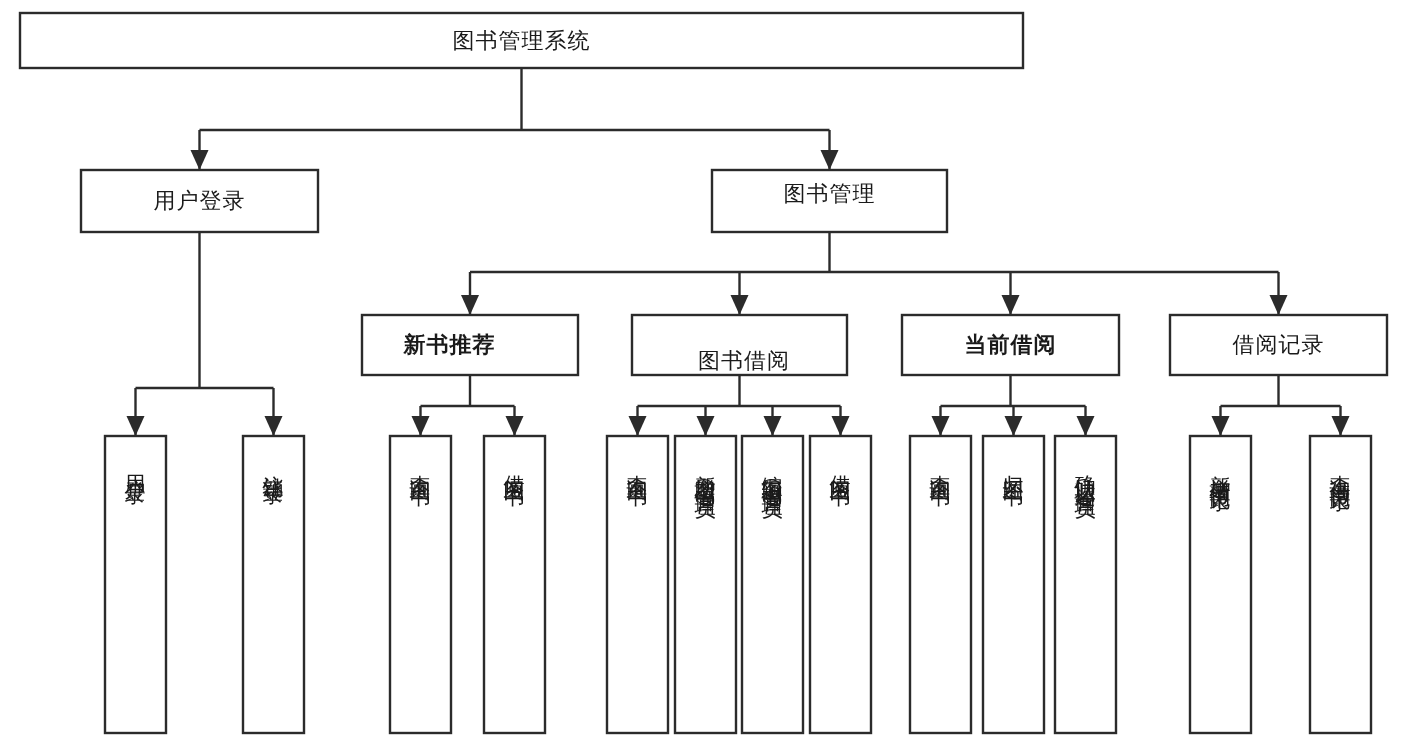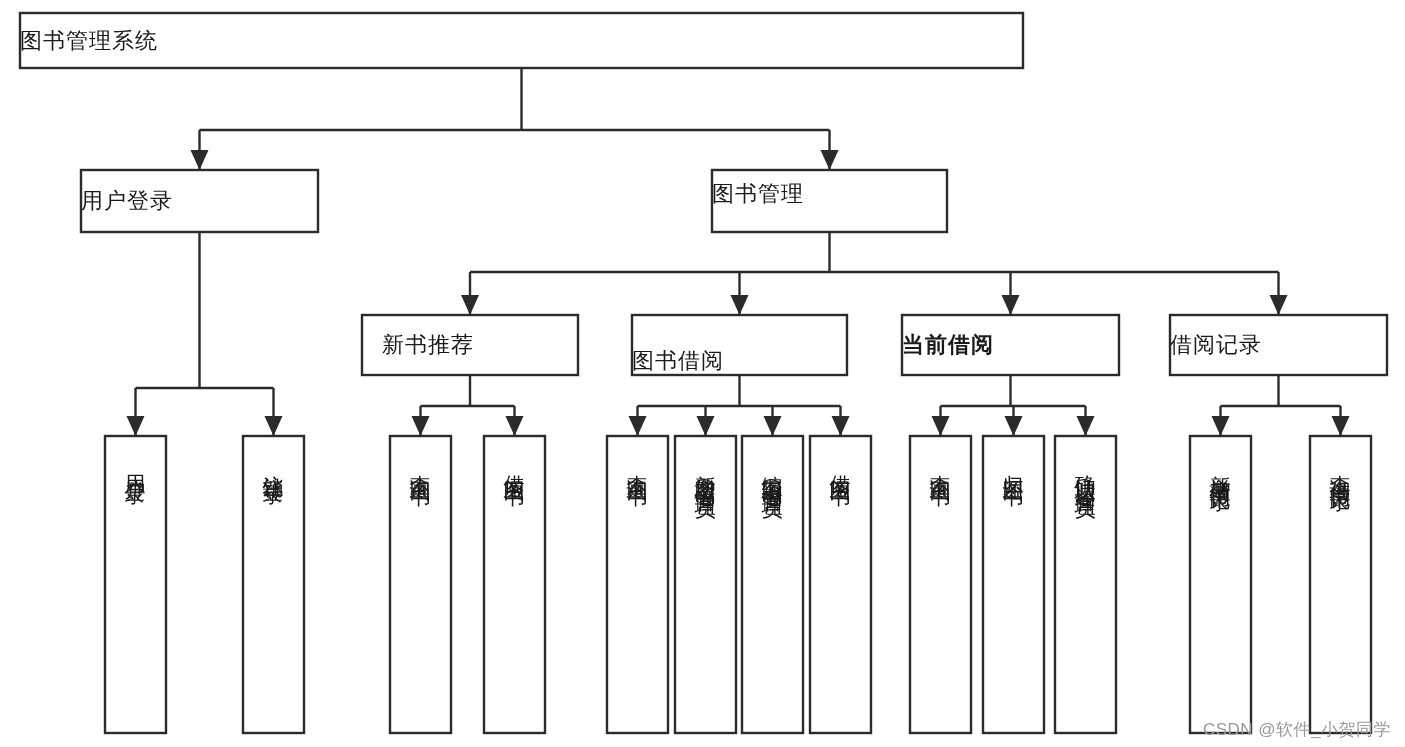--- a/index.html
+++ b/index.html
@@ -51,21 +51,21 @@
     font-size: 21px;
     line-height: 1;
     color: #1a1a1a;
     letter-spacing: 3.5px;
     white-space: nowrap;
   }
   .hlabel-wrap {
     position: absolute;
     display: flex;
     align-items: center;
-    justify-content: flex-start;
+    justify-content: center;
     pointer-events: none;
   }
   .hlabel-text {
     font-family: "Liberation Sans", "DejaVu Sans", sans-serif;
     font-size: 22px;
     color: #1a1a1a;
     letter-spacing: 1px;
     white-space: nowrap;
   }
   #watermark {
@@ -164,21 +164,21 @@
   <div id="labels-layer">
       <div class="hlabel-wrap" style="left: 20px; top: 13px; width: 1003px; height: 55px;">
         <span class="hlabel-text">图书管理系统</span>
       </div>
       <div class="hlabel-wrap" style="left: 81px; top: 170px; width: 237px; height: 62px;">
         <span class="hlabel-text">用户登录</span>
       </div>
       <div class="hlabel-wrap" style="left: 712px; top: 170px; width: 235px; height: 48px;">
         <span class="hlabel-text">图书管理</span>
       </div>
-      <div class="hlabel-wrap" style="left: 382px; top: 315px; width: 175px; height: 60px;">
+      <div class="hlabel-wrap" style="left: 362px; top: 315px; width: 175px; height: 60px; font-weight: bold;">
         <span class="hlabel-text">新书推荐</span>
       </div>
       <div class="hlabel-wrap" style="left: 632px; top: 331px; width: 224px; height: 60px;">
         <span class="hlabel-text">图书借阅</span>
       </div>
       <div class="hlabel-wrap" style="left: 902px; top: 315px; width: 217px; height: 60px; font-weight: bold;">
         <span class="hlabel-text">当前借阅</span>
       </div>
       <div class="hlabel-wrap" style="left: 1170px; top: 315px; width: 217px; height: 60px;">
         <span class="hlabel-text">借阅记录</span>
@@ -216,14 +216,13 @@
       <div class="vlabel-wrap" style="left: 1055px; top: 436px; width: 61px; height: 297px; align-items: flex-start; padding-top: 22px; box-sizing: border-box;">
         <span class="vlabel-text">确认归还（管理员）</span>
       </div>
       <div class="vlabel-wrap" style="left: 1190px; top: 436px; width: 61px; height: 297px; align-items: flex-start; padding-top: 22px; box-sizing: border-box;">
         <span class="vlabel-text">新增借阅记录</span>
       </div>
       <div class="vlabel-wrap" style="left: 1310px; top: 436px; width: 61px; height: 297px; align-items: flex-start; padding-top: 22px; box-sizing: border-box;">
         <span class="vlabel-text">查询借阅记录</span>
       </div>
     </div>
-  <div id="watermark">CSDN @软件_小贺同学</div>
 </div>
 
 </body></html>

